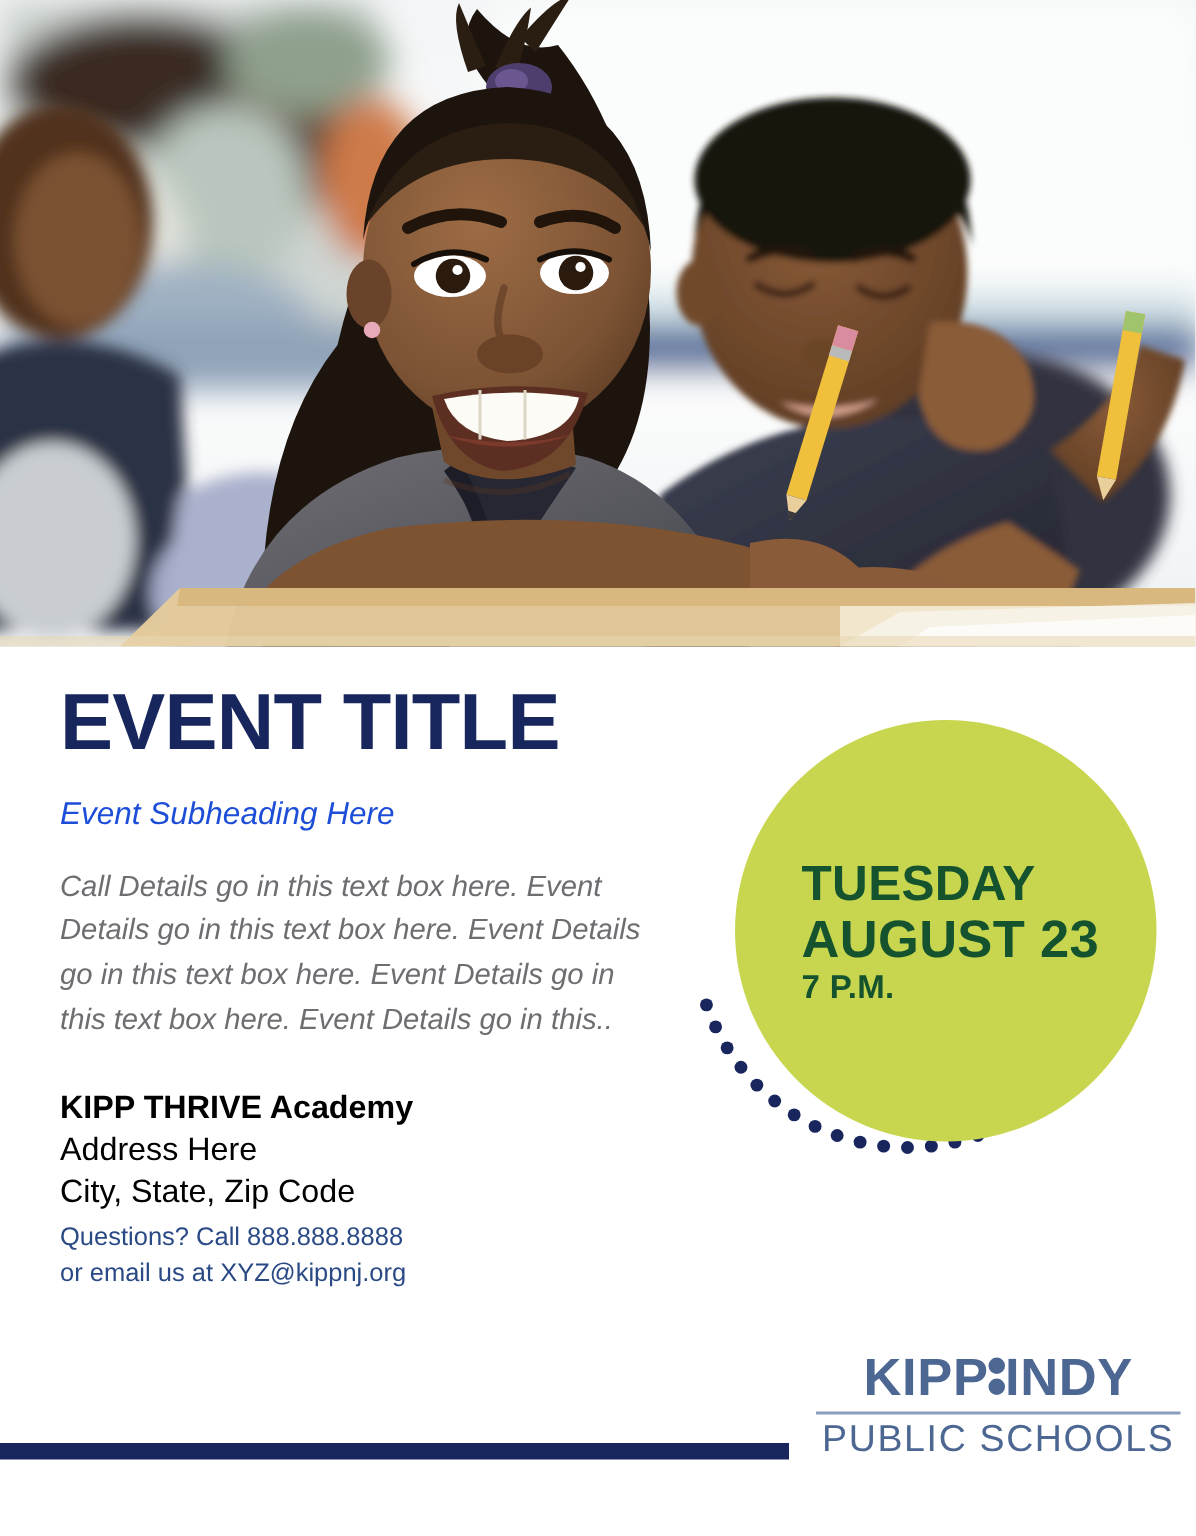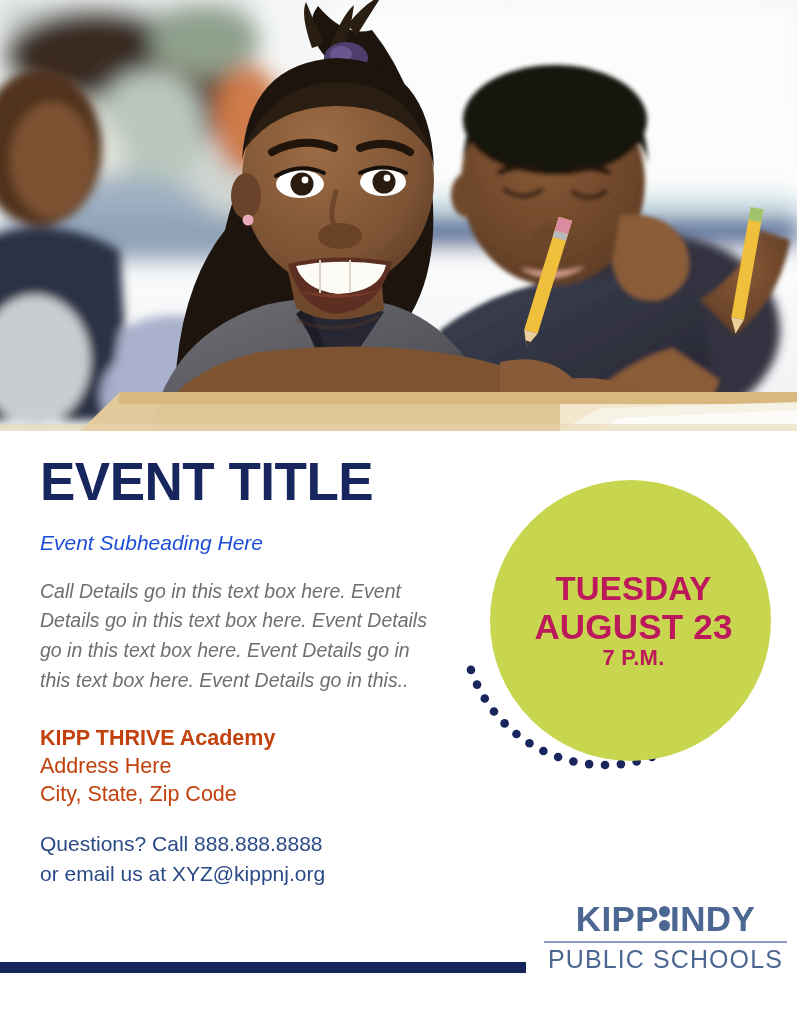--- a/index.html
+++ b/index.html
@@ -71,37 +71,37 @@
     margin: 22px 0 0 0;
     color: #6d6e71;
     font-size: 19.5px;
     font-style: italic;
     line-height: 1.52;
     width: 400px;
   }
 
   .venue-block {
     margin-top: 30px;
-    color: #c2410c;
+    color: #000000;
     font-size: 21.5px;
     line-height: 1.30;
   }
   .venue-block .venue-name {
     display: block;
     font-weight: bold;
   }
   .venue-block .venue-line {
     display: block;
     font-weight: normal;
   }
 
   .contact-block {
-    margin-top: 20px;
+    margin-top: 4px;
     color: #2a4a86;
-    font-size: 21px;
+    font-size: 17px;
     line-height: 1.42;
   }
   .contact-block span {
     display: block;
   }
 
   
   .badge-wrap {
     position: absolute;
     left: 462px;
@@ -122,22 +122,22 @@
     top: 12px;
     width: 281px;
     height: 281px;
     border-radius: 50%;
     background: #c8d64f;
     display: flex;
     align-items: center;
     justify-content: center;
   }
   .badge-text {
-    text-align: center;
-    color: #be185d;
+    text-align: left;
+    color: #14532d;
     font-weight: bold;
     line-height: 1.13;
     letter-spacing: 0.2px;
     padding-left: 6px;
   }
   .badge-text .badge-day {
     display: block;
     font-size: 33px;
   }
   .badge-text .badge-date {

